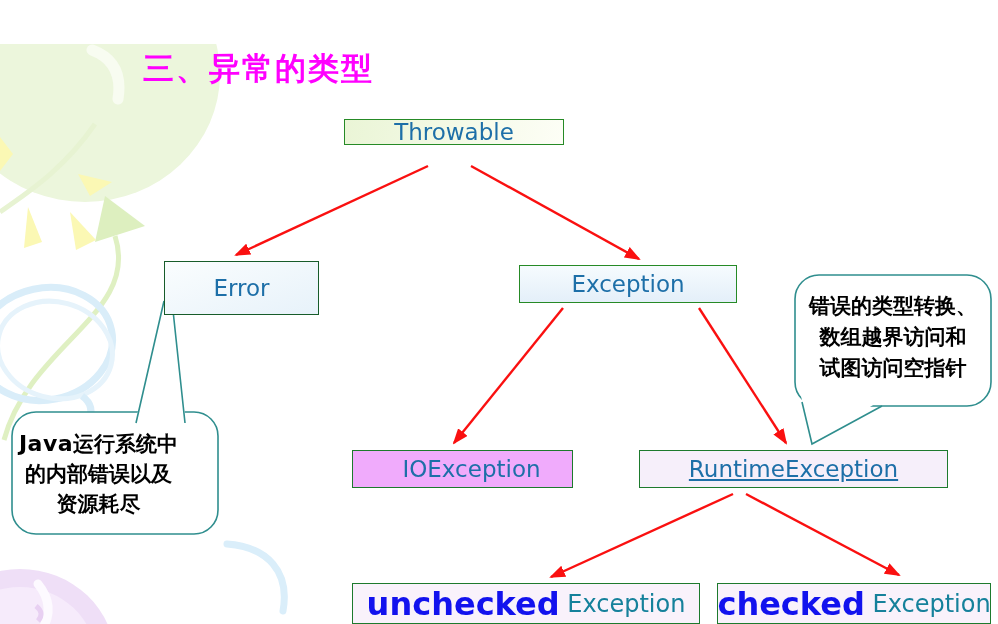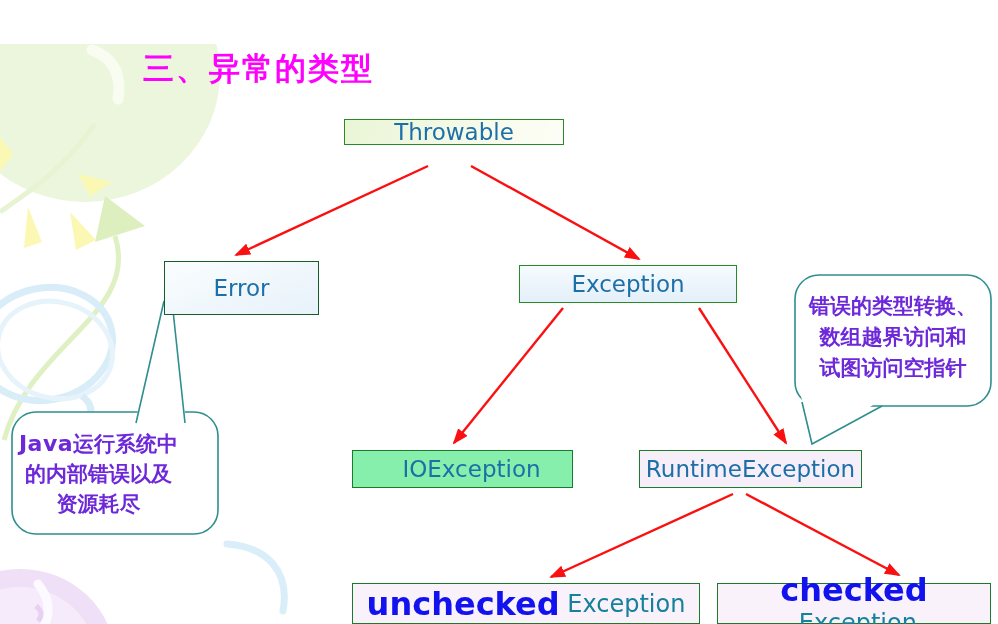--- a/index.html
+++ b/index.html
@@ -21,30 +21,30 @@
     position:absolute;z-index:2;display:flex;align-items:center;justify-content:center;
     font-size:23px;color:#1d6fa8;border:1.6px solid #1d7a2d;box-sizing:border-box;
     white-space:pre;
   }
   .node-throwable{left:344px;top:75px;width:220px;height:26px;
     background:linear-gradient(100deg,#eaf5d6 0%,#fdfef6 100%);border-color:#268a26;}
   .node-error{left:164px;top:217px;width:155px;height:54px;
     background:linear-gradient(160deg,#fafdfe 0%,#e7f2fa 100%);border-color:#175c2a;text-align:right;}
   .node-exception{left:519px;top:221px;width:218px;height:38px;
     background:linear-gradient(180deg,#f6fbfe 0%,#e4eff9 100%);border-color:#268a26;}
-  .node-io{left:352px;top:406px;width:221px;height:38px;background:#86efac;padding-left:18px;}
-  .node-runtime{left:639px;top:406px;width:223px;height:38px;background:#f6effa;}
+  .node-io{left:352px;top:406px;width:221px;height:38px;background:#f0abfc;padding-left:18px;}
+  .node-runtime{left:639px;top:406px;width:309px;height:38px;background:#f6effa;text-decoration:underline;}
   .node-unchecked{left:352px;top:539px;width:348px;height:41px;background:#f9f2fb;}
-  .node-checked{left:717px;top:539px;width:274px;height:41px;background:#f9f2fb;flex-direction:column;}
+  .node-checked{left:717px;top:539px;width:274px;height:41px;background:#f9f2fb;}
   .kw{font-weight:bold;color:#1212ee;font-size:32px;}
   .teal{color:#15819b;font-size:24px;}
 
   .callout-text{
     position:absolute;z-index:3;text-align:center;font-weight:bold;
-    color:#6d28d9;font-size:21px;line-height:30px;
+    color:#000000;font-size:21px;line-height:30px;
   }
   .callout-text-left{left:12px;top:385px;width:173px;}
   .callout-text-right{left:796px;top:247px;width:194px;line-height:31px;}
   .java{font-size:22px;letter-spacing:0.5px;}
 </style>
 </head>
 <body>
 
 <div id="slide">
 

